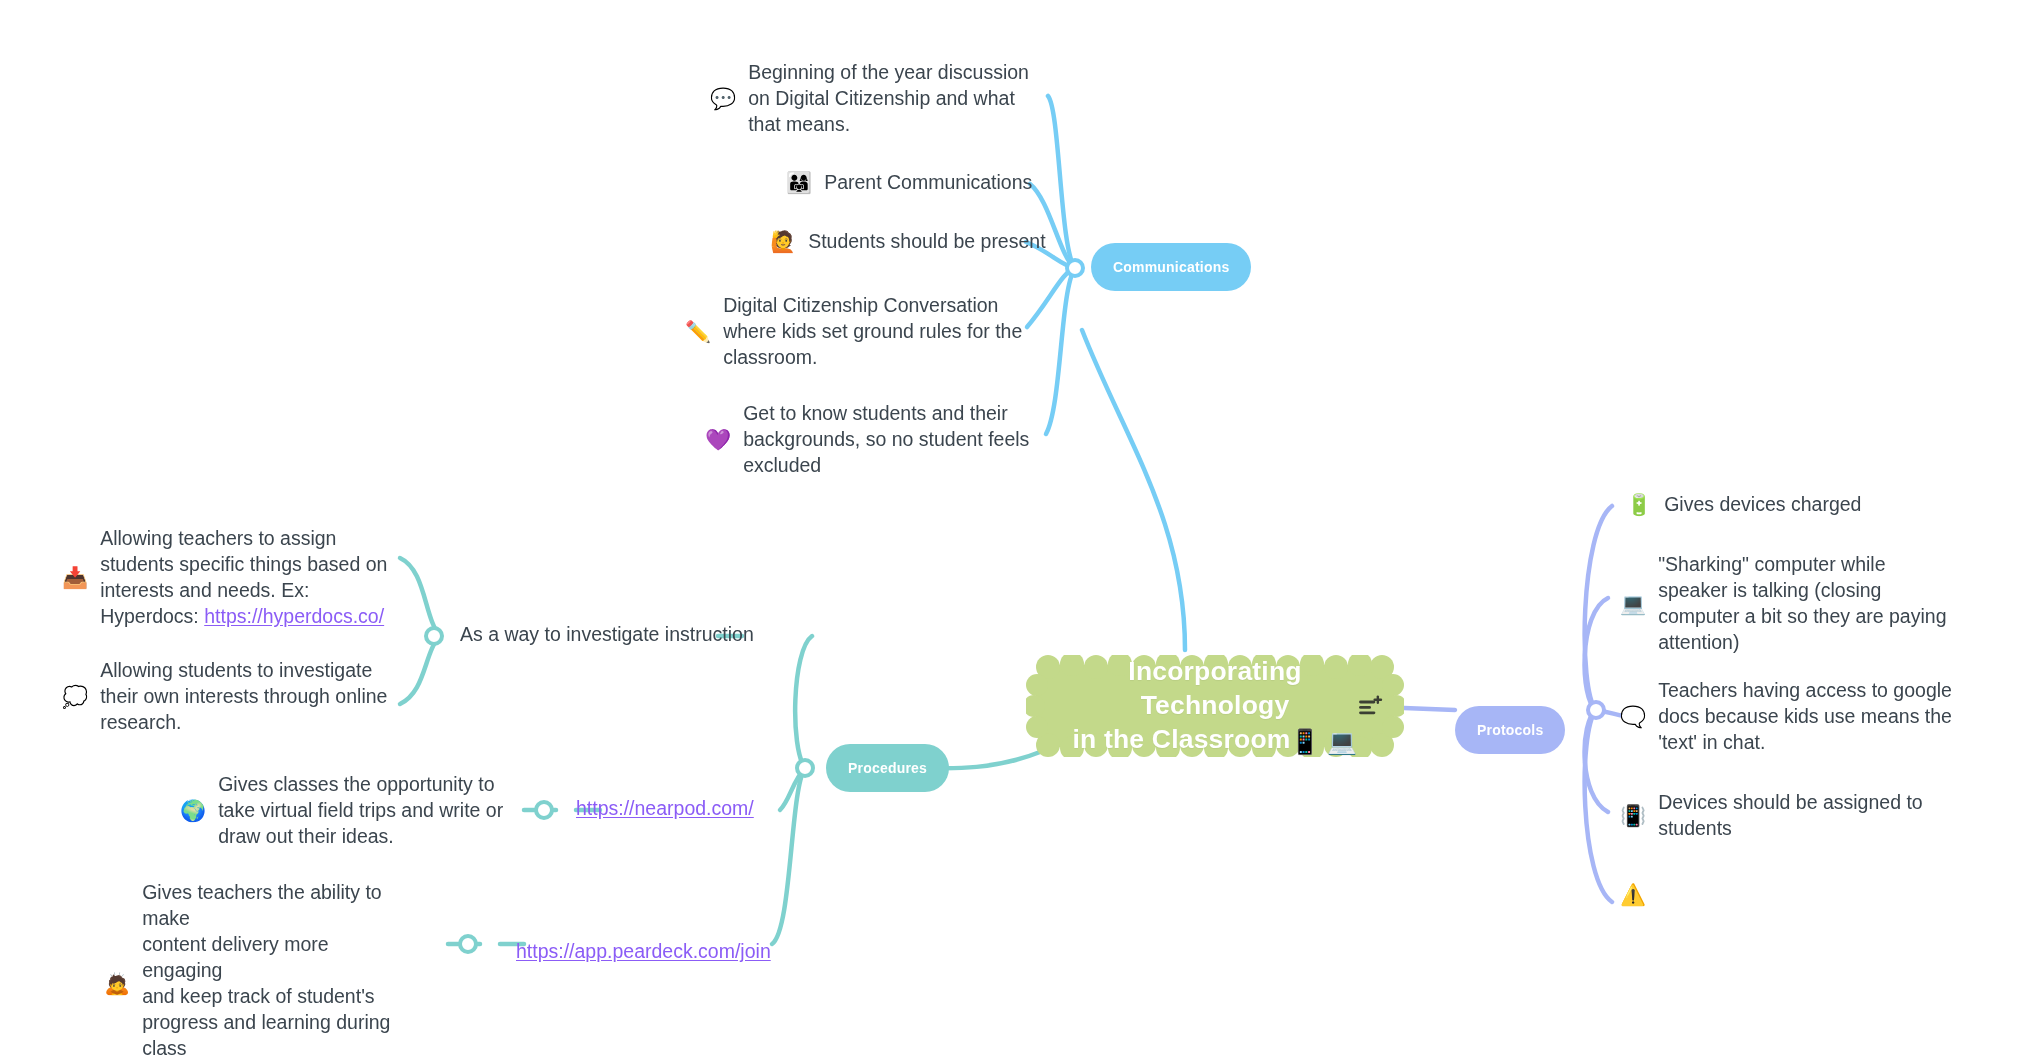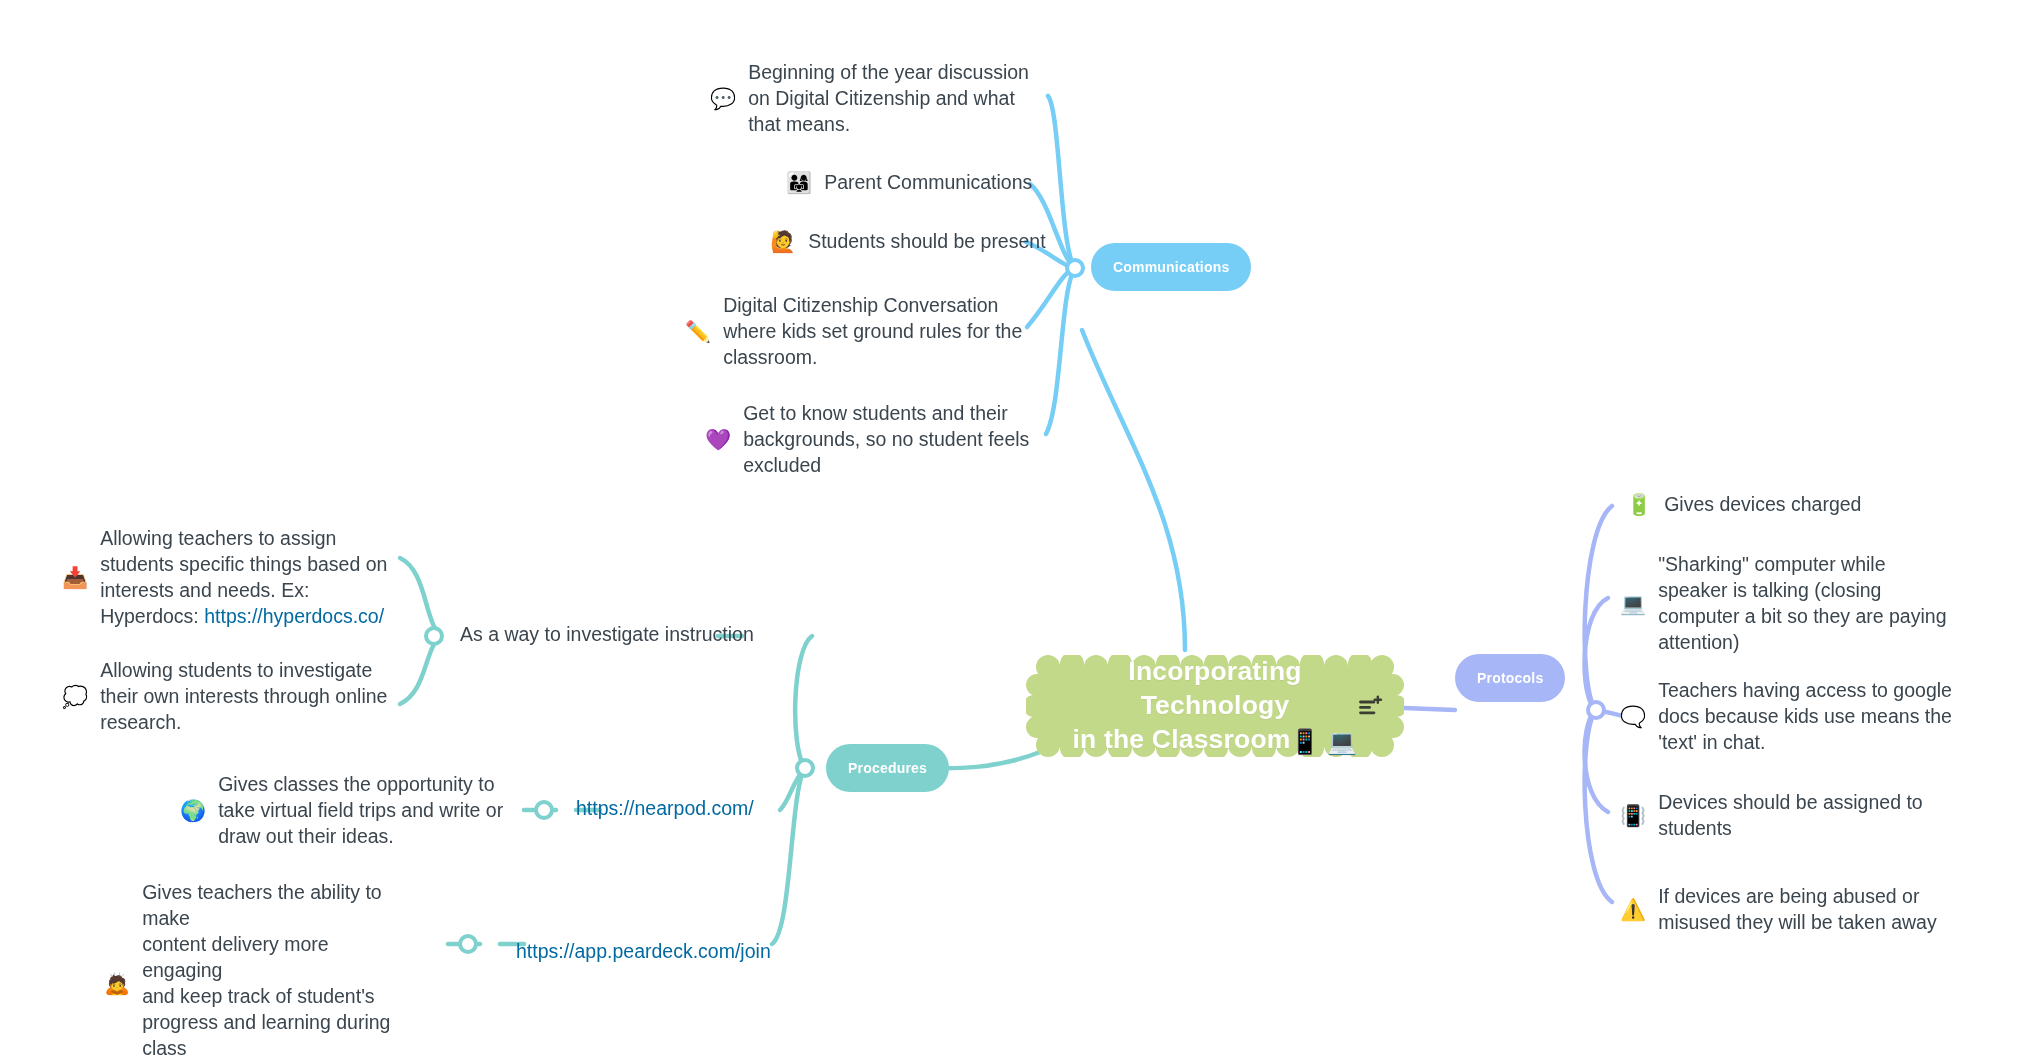--- a/index.html
+++ b/index.html
@@ -89,21 +89,21 @@
     z-index: 2;
     white-space: nowrap;
   }
   .pill-communications {
     left: 1091px;
     top: 243px;
     background: #76cdf5;
   }
   .pill-protocols {
     left: 1455px;
-    top: 654px;
+    top: 706px;
     background: #a7b6f6;
   }
   .pill-procedures {
     left: 826px;
     top: 744px;
     background: #7fd1ce;
     text-align: center;
   }
 
   
@@ -120,21 +120,22 @@
   .leaf .emoji {
     font-size: 21px;
     line-height: 1;
     flex: 0 0 auto;
   }
   .leaf .txt {
     white-space: pre-line;
   }
   .leaf a,
   .leaf .url {
-    color: #0369a1;
+    color: #8b5cf6;
+    text-decoration: underline;
     text-underline-offset: 2px;
   }
 
   
   .joint {
     position: absolute;
     width: 20px;
     height: 20px;
     border-radius: 50%;
     background: #ffffff;
@@ -309,22 +310,20 @@
   </div>
 
   <div class="leaf" style="left:1620px; top:790px;">
     <span class="emoji">📳</span>
     <span class="txt">Devices should be assigned to
 students</span>
   </div>
 
   <div class="leaf" style="left:1620px; top:884px;">
     <span class="emoji">⚠️</span>
-    <span class="txt">If devices are being abused or
-misused they will be taken away</span>
   </div>
 
   <div class="leaf" style="left:460px; top:622px;">
     <span class="txt">As a way to investigate instruction</span>
   </div>
 
   <div class="leaf" style="left:62px; top:526px; width:340px;">
     <span class="emoji">📥</span>
     <span class="txt"><span>Allowing teachers to assign
 students specific things based on

